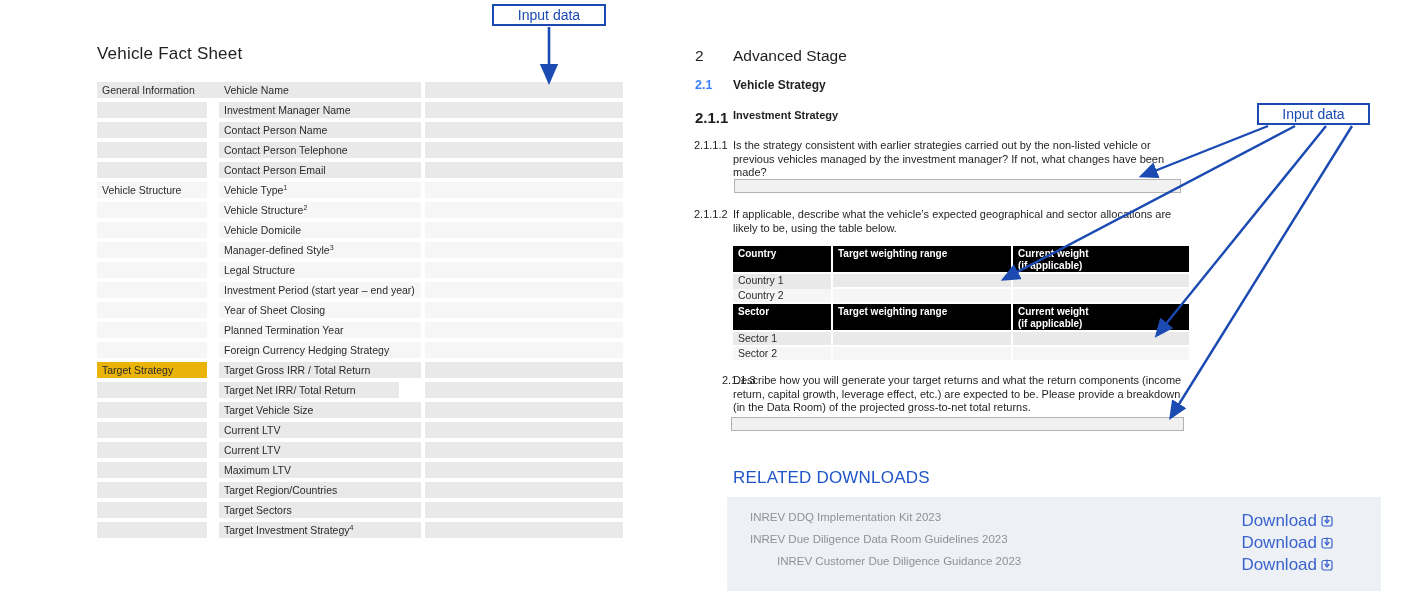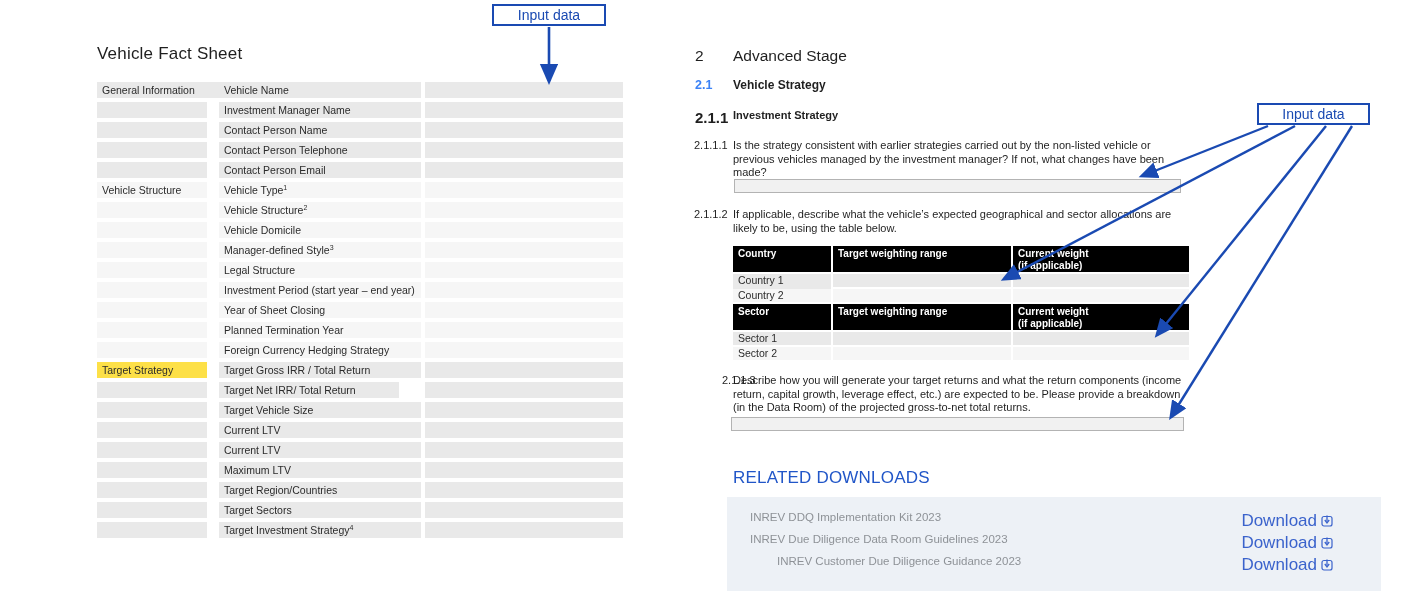--- a/index.html
+++ b/index.html
@@ -83,21 +83,21 @@
     <div class="fs-cell" style="left: 425px; top: 282px; width: 198px; background: rgb(246, 246, 246);"></div>
     <div class="fs-cell" style="left: 97px; top: 302px; width: 110px; background: rgb(246, 246, 246);"></div>
     <div class="fs-cell" style="left: 219px; top: 302px; width: 202px; background: rgb(246, 246, 246);">Year of Sheet Closing</div>
     <div class="fs-cell" style="left: 425px; top: 302px; width: 198px; background: rgb(246, 246, 246);"></div>
     <div class="fs-cell" style="left: 97px; top: 322px; width: 110px; background: rgb(246, 246, 246);"></div>
     <div class="fs-cell" style="left: 219px; top: 322px; width: 202px; background: rgb(246, 246, 246);">Planned Termination Year</div>
     <div class="fs-cell" style="left: 425px; top: 322px; width: 198px; background: rgb(246, 246, 246);"></div>
     <div class="fs-cell" style="left: 97px; top: 342px; width: 110px; background: rgb(246, 246, 246);"></div>
     <div class="fs-cell" style="left: 219px; top: 342px; width: 202px; background: rgb(246, 246, 246);">Foreign Currency Hedging Strategy</div>
     <div class="fs-cell" style="left: 425px; top: 342px; width: 198px; background: rgb(246, 246, 246);"></div>
-    <div class="fs-cell" style="left: 97px; top: 362px; width: 110px; background: #fde047;">Target Strategy</div>
+    <div class="fs-cell" style="left: 97px; top: 362px; width: 110px; background: #eab308;">Target Strategy</div>
     <div class="fs-cell" style="left: 219px; top: 362px; width: 202px; background: rgb(233, 233, 233);">Target Gross IRR / Total Return</div>
     <div class="fs-cell" style="left: 425px; top: 362px; width: 198px; background: rgb(233, 233, 233);"></div>
     <div class="fs-cell" style="left: 97px; top: 382px; width: 110px; background: rgb(233, 233, 233);"></div>
     <div class="fs-cell" style="left: 219px; top: 382px; width: 180px; background: rgb(233, 233, 233);">Target Net IRR/ Total Return</div>
     <div class="fs-cell" style="left: 425px; top: 382px; width: 198px; background: rgb(233, 233, 233);"></div>
     <div class="fs-cell" style="left: 97px; top: 402px; width: 110px; background: rgb(233, 233, 233);"></div>
     <div class="fs-cell" style="left: 219px; top: 402px; width: 202px; background: rgb(233, 233, 233);">Target Vehicle Size</div>
     <div class="fs-cell" style="left: 425px; top: 402px; width: 198px; background: rgb(233, 233, 233);"></div>
     <div class="fs-cell" style="left: 97px; top: 422px; width: 110px; background: rgb(233, 233, 233);"></div>
     <div class="fs-cell" style="left: 219px; top: 422px; width: 202px; background: rgb(233, 233, 233);">Current LTV</div>

